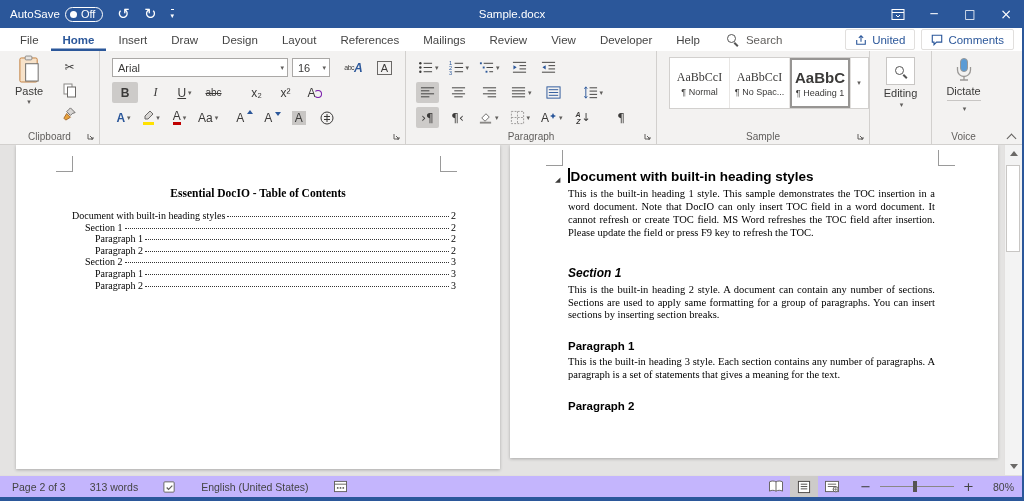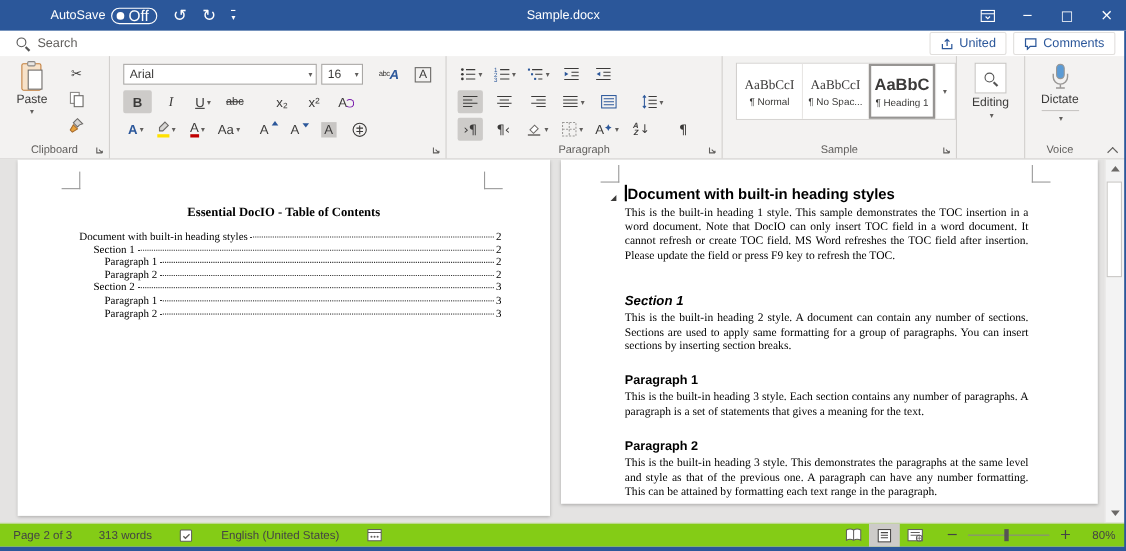--- a/index.html
+++ b/index.html
@@ -2,23 +2,23 @@
 <html><head>
 <meta charset="utf-8">
 <style>
   html,body{margin:0;padding:0;width:1024px;height:501px;overflow:hidden;
     font-family:"Liberation Sans","DejaVu Sans",sans-serif;-webkit-font-smoothing:antialiased;}
   .window{position:relative;width:1024px;height:501px;background:#fff;}
   .sym{font-family:"DejaVu Sans",sans-serif;}
 
   
   .titlebar{height:28px;background:#2b579a;color:#fff;display:flex;align-items:center;font-size:11.5px;}
-  .qat{display:flex;align-items:center;gap:14px;padding-left:10px;margin-left:36px;}
+  .qat{display:flex;align-items:center;gap:14px;padding-left:10px;}
   .autosave{display:flex;align-items:center;gap:5px;}
-  .as-pill{display:flex;align-items:center;gap:4px;border:1px solid #fff;border-radius:8px;height:13px;padding:0 7px 0 4px;font-size:14px;}
+  .as-pill{display:flex;align-items:center;gap:4px;border:1px solid #fff;border-radius:8px;height:13px;padding:0 7px 0 4px;font-size:11px;}
   .as-dot{width:7px;height:7px;border-radius:50%;background:#fff;}
   .qat-btn{font-size:15px;line-height:1;cursor:default;}
   .qat-caret{font-size:7px;border-top:1px solid #fff;padding-top:2px;}
   .tb-title{position:absolute;left:0;right:0;text-align:center;pointer-events:none;}
   .win-controls{margin-left:auto;display:flex;height:28px;z-index:2;}
   .win-btn{width:36px;display:flex;align-items:center;justify-content:center;font-size:12px;}
   .win-btn svg{display:block;}
 
   
   .tabrow{height:23px;background:#fff;display:flex;align-items:stretch;font-size:11.5px;color:#444;}
@@ -132,21 +132,21 @@
 
   
   .vscroll{position:absolute;right:2px;top:0;width:17px;height:330px;background:#f3f3f3;border-left:1px solid #e3e1e0;}
   .scroll-btn{position:absolute;left:0;width:17px;height:17px;display:flex;align-items:center;justify-content:center;}
   .tri-up{border-left:4px solid transparent;border-right:4px solid transparent;border-bottom:5px solid #6b6967;}
   .tri-dn{border-left:4px solid transparent;border-right:4px solid transparent;border-top:5px solid #6b6967;}
   .scroll-thumb{position:absolute;left:1px;top:20px;width:14px;height:87px;background:#fff;border:1px solid #c8c6c4;box-sizing:border-box;}
   .win-right-border{position:absolute;right:0;top:28px;width:2px;bottom:0;background:#2b579a;}
 
   
-  .statusbar{height:22px;background:#84cc16;border-top:1px solid #e1dfdd;display:flex;align-items:center;
+  .statusbar{height:22px;background:#c4b5fd;border-top:1px solid #e1dfdd;display:flex;align-items:center;
     font-size:10.5px;color:#444;box-sizing:border-box;}
   .sb-left{display:flex;align-items:center;gap:0;}
   .sb-item{padding:0 12px;display:flex;align-items:center;gap:4px;}
   .sb-right{margin-left:auto;display:flex;align-items:center;padding-right:10px;}
   .viewbtn{width:28px;height:21px;display:flex;align-items:center;justify-content:center;}
   .viewbtn.active{background:#cdcbc9;}
   .zoomctl{display:flex;align-items:center;gap:9px;margin-left:14px;}
   .zminus,.zplus{font-size:13px;color:#444;font-family:"DejaVu Sans",sans-serif;}
   .zslider{position:relative;width:74px;height:11px;}
   .zslider::before{content:"";position:absolute;left:0;right:0;top:5px;height:1px;background:#8a8886;}
@@ -180,20 +180,34 @@
             <path d="M1 4.5h12M5 7l2 2 2-2" fill="none" stroke="#fff"></path>
           </svg>
       </span>
       <span class="win-btn sym">─</span>
       <span class="win-btn sym">□</span>
       <span class="win-btn sym" style="font-size:14px">×</span>
     </div>
   </div>
 
   <div class="tabrow">
+    <div class="tabs">
+        <span class="tab">File</span>
+        <span class="tab active">Home</span>
+        <span class="tab">Insert</span>
+        <span class="tab">Draw</span>
+        <span class="tab">Design</span>
+        <span class="tab">Layout</span>
+        <span class="tab">References</span>
+        <span class="tab">Mailings</span>
+        <span class="tab">Review</span>
+        <span class="tab">View</span>
+        <span class="tab">Developer</span>
+        <span class="tab">Help</span>
+      </div>
     <div class="searchbar">
       <span class="magnifier"></span>
       <span>Search</span>
     </div>
     <div class="tab-actions">
       <span class="tab-action">
         <svg width="12" height="12" viewBox="0 0 14 14">
             <path d="M7 9V2M4.5 4.5L7 2l2.5 2.5M2 7v5h10V7" fill="none" stroke="#2b579a" stroke-width="1.3"></path>
           </svg>
         <span>United</span>
@@ -531,21 +545,20 @@
       <span class="crop crop-tl" style="left:36px;top:5px"></span>
       <span class="crop crop-tr" style="left:428px;top:5px"></span>
       <div class="content">
           <div class="dh dh1"><span class="collapse-handle sym">◢</span><span class="text-cursor"></span>Document with built-in heading styles</div>
           <p class="dbody">This is the built-in heading 1 style. This sample demonstrates the TOC insertion in a word document. Note that DocIO can only insert TOC field in a word document. It cannot refresh or create TOC field. MS Word refreshes the TOC field after insertion. Please update the field or press F9 key to refresh the TOC.</p>
           <div class="dh dh2">Section 1</div>
           <p class="dbody">This is the built-in heading 2 style. A document can contain any number of sections. Sections are used to apply same formatting for a group of paragraphs. You can insert sections by inserting section breaks.</p>
           <div class="dh dh3">Paragraph 1</div>
           <p class="dbody">This is the built-in heading 3 style. Each section contains any number of paragraphs. A paragraph is a set of statements that gives a meaning for the text.</p>
           <div class="dh dh3">Paragraph 2</div>
-          <p class="dbody">This is the built-in heading 3 style. This demonstrates the paragraphs at the same level and style as that of the previous one. A paragraph can have any number formatting. This can be attained by formatting each text range in the paragraph.</p>
         </div>
     </div>
 
     <div class="vscroll">
       <span class="scroll-btn" style="top:0">
           <i class="tri-up"></i>
         </span>
       <span class="scroll-thumb"></span>
       <span class="scroll-btn" style="top:313px">
           <i class="tri-dn"></i>

